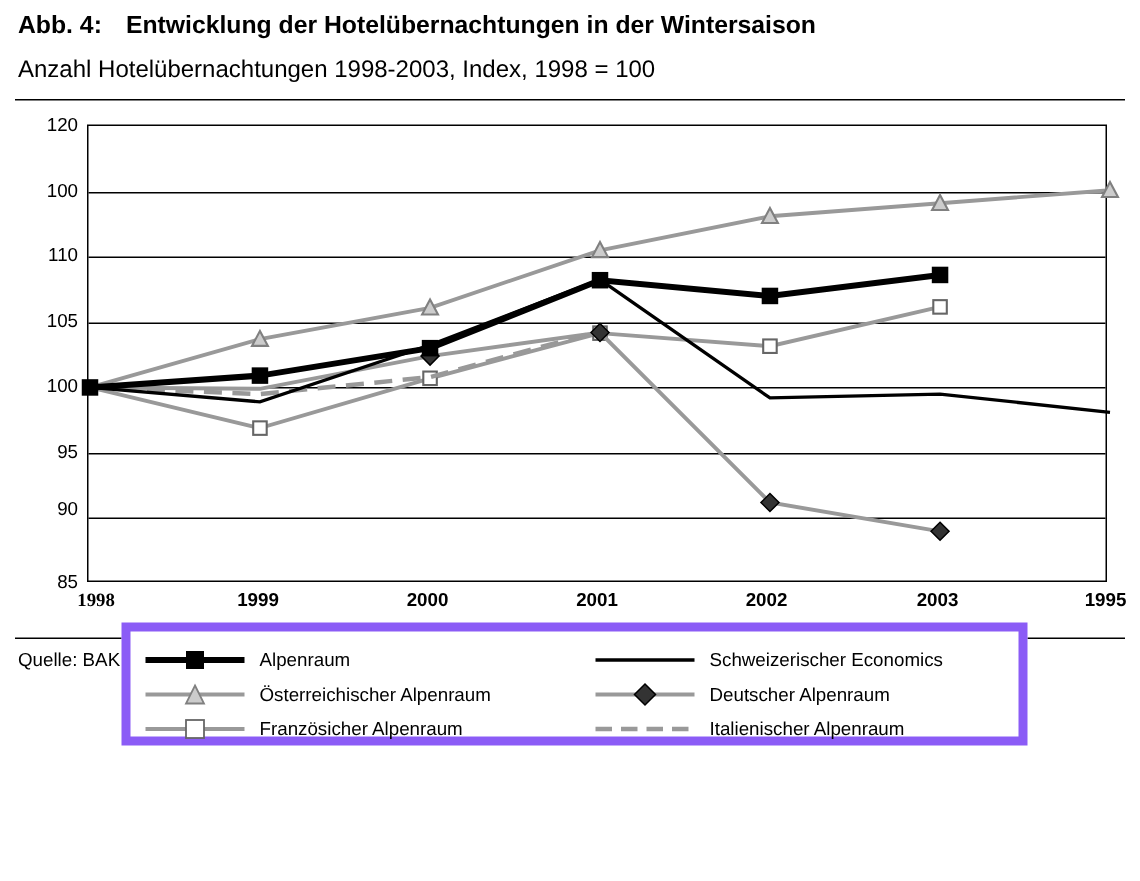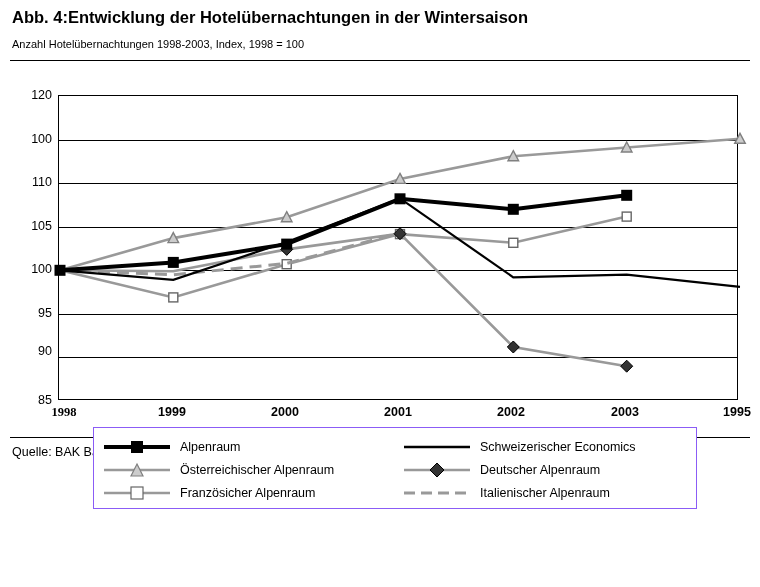--- a/index.html
+++ b/index.html
@@ -30,42 +30,42 @@
     padding-left: 2px;
   }
   .title-label {
     font-size: 16.5px;
     font-weight: bold;
     white-space: nowrap;
   }
   .title-text {
     font-size: 16.5px;
     font-weight: bold;
-    margin-left: 0;
+    margin-left: 16px;
     white-space: nowrap;
   }
   .subtitle {
-    font-size: 11px;
+    font-size: 16px;
     padding-left: 2px;
     margin-top: 11px;
   }
   .hr {
     border: 0;
     border-top: 1px solid #000;
     margin: 8px 0 0 0;
   }
   .hr-top { margin-top: 10px; }
   .hr-bottom { margin-top: 0px; }
 
   
   .chart-wrap {
     position: relative;
     width: 740px;
     height: 352px;
-    margin-top: 24px;
+    margin-top: 6px;
   }
   .plot {
     position: absolute;
     left: 48px;
     top: 10px;
     width: 680px;
     height: 305px;
     border: 1px solid #000;
     box-sizing: border-box;
     background: #fff;
@@ -97,25 +97,25 @@
     left: 0;
     top: 0;
     width: 680px;
     height: 305px;
     overflow: visible;
   }
 
   
   .legend {
     position: absolute;
-    left: 83px;
+    left: 71px;
     top: 342px;
     width: 604px;
     height: 82px;
-    border: 1px solid #8b5cf6;
+    border: 6px solid #8b5cf6;
     box-sizing: border-box;
     background: #fff;
     padding: 7px 0 0 0;
   }
   .legend-grid {
     display: grid;
     grid-template-columns: 300px 300px;
     grid-auto-rows: 23px;
     align-items: center;
   }

